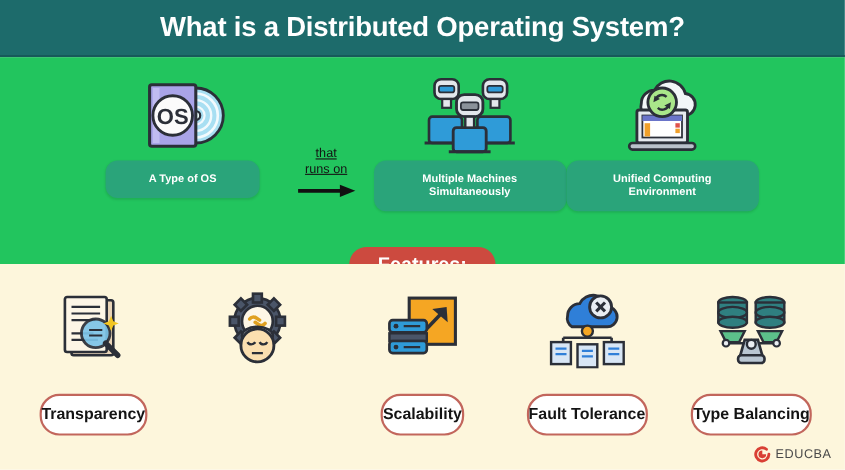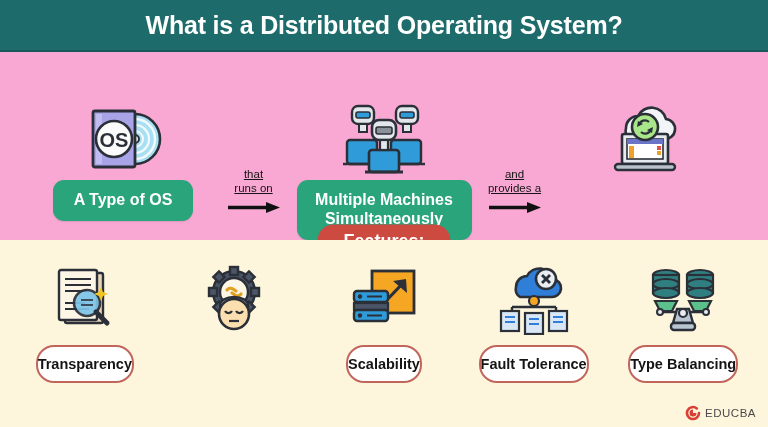--- a/index.html
+++ b/index.html
@@ -29,24 +29,24 @@
     color: #ffffff;
     font-size: 25px;
     font-weight: bold;
     letter-spacing: -0.2px;
     text-align: center;
   }
 
   
   .flow-section {
     flex: 0 0 188px;
-    background: #f9a8d4;
+    background: #22c55e;
     position: relative;
     display: flex;
-    align-items: flex-end;
+    align-items: flex-start;
     justify-content: center;
     padding-top: 6px;
   }
   .flow-row {
     display: flex;
     align-items: flex-start;
     justify-content: center;
     width: 768px;
   }
   .flow-node {
@@ -56,21 +56,21 @@
     width: 175px;
   }
   .flow-icon {
     height: 88px;
     display: flex; align-items: center; justify-content: center;
   }
   .pill {
     background: #2aa47a;
     color: #ffffff;
     font-weight: bold;
-    font-size: 16px;
+    font-size: 10px;
     line-height: 1.18;
     text-align: center;
     border-radius: 11px;
     padding: 11px 13px;
     min-width: 140px;
     box-shadow: 0 1px 2px rgba(0,0,0,0.10);
   }
   .pill.wide { min-width: 158px; }
 
   .connector {
@@ -133,21 +133,21 @@
     flex: 1 1 0;
     display: flex;
     flex-direction: column;
     align-items: center;
   }
   .feature-icon {
     height: 76px;
     display: flex; align-items: center; justify-content: center;
   }
   .feature-label {
-    margin-top: 7px;
+    margin-top: 20px;
     background: #ffffff;
     border: 2px solid #c2665c;
     border-radius: 18px;
     color: #141414;
     font-size: 14.5px;
     font-weight: bold;
     padding: 9px 0;
     text-align: center;
     white-space: nowrap;
   }
@@ -234,30 +234,20 @@
               <rect x="33" y="24" width="24" height="20" rx="7" fill="#e3e7ec" stroke="#2b2f38" stroke-width="2.6"></rect>
               <rect x="37" y="31" width="16" height="7" rx="2" fill="#8a9199" stroke="#2b2f38" stroke-width="1.6"></rect>
               <rect x="41" y="44" width="8" height="10" fill="#e3e7ec" stroke="#2b2f38" stroke-width="2.2"></rect>
               <line x1="26" y1="76" x2="64" y2="76" stroke="#2b2f38" stroke-width="2.8"></line>
             </g>
           </svg>
         </div>
         <div class="pill wide">Multiple Machines Simultaneously</div>
       </div>
 
-      <div class="connector">
-        <div class="connector-label">
-          <div>and</div>
-          <div>provides a</div>
-        </div>
-        <svg class="arrow" viewBox="0 0 56 13">
-          <line x1="2" y1="6.5" x2="42" y2="6.5" stroke="#111" stroke-width="3.4"></line>
-          <polygon points="40,1 54,6.5 40,12" fill="#111"></polygon>
-        </svg>
-      </div>
 
       <div class="flow-node">
         <div class="flow-icon">
           <svg width="90" height="80" viewBox="0 0 90 80">
 
             <path d="M26 32 a12 12 0 0 1 12 -12 a15 15 0 0 1 28 3 a10 10 0 0 1 -2 20 H30 a10 10 0 0 1 -4 -11 z" fill="#f2f6f8" stroke="#2b2f38" stroke-width="2.6"></path>
 
             <rect x="22" y="38" width="46" height="30" rx="2" fill="#e6eaef" stroke="#2b2f38" stroke-width="2.6"></rect>
             <rect x="27" y="43" width="36" height="20" fill="#ffffff" stroke="#2b2f38" stroke-width="1.6"></rect>
             <rect x="27" y="43" width="36" height="5" fill="#6a74c9"></rect>
@@ -266,20 +256,21 @@
             <rect x="57" y="55" width="4" height="4" fill="#f0a02a"></rect>
             <rect x="15" y="68" width="60" height="6" rx="3" fill="#b9c1ca" stroke="#2b2f38" stroke-width="2.4"></rect>
 
             <circle cx="45" cy="31" r="13" fill="#a9e68a" stroke="#2b2f38" stroke-width="2.6"></circle>
             <path d="M39 29 a6 6 0 0 1 10 -3" fill="none" stroke="#2b2f38" stroke-width="2.2"></path>
             <path d="M51 33 a6 6 0 0 1 -10 3" fill="none" stroke="#2b2f38" stroke-width="2.2"></path>
             <polygon points="38,25 43,28 37,31" fill="#2b2f38"></polygon>
             <polygon points="52,37 47,34 53,31" fill="#2b2f38"></polygon>
           </svg>
         </div>
+        <div class="pill">Unified Computing Environment</div>
       </div>
 
     </div>
   </div>
 
   <div class="divider-wrap">
     <div class="divider-line"></div>
     <div class="features-pill">Features:</div>
   </div>
 

